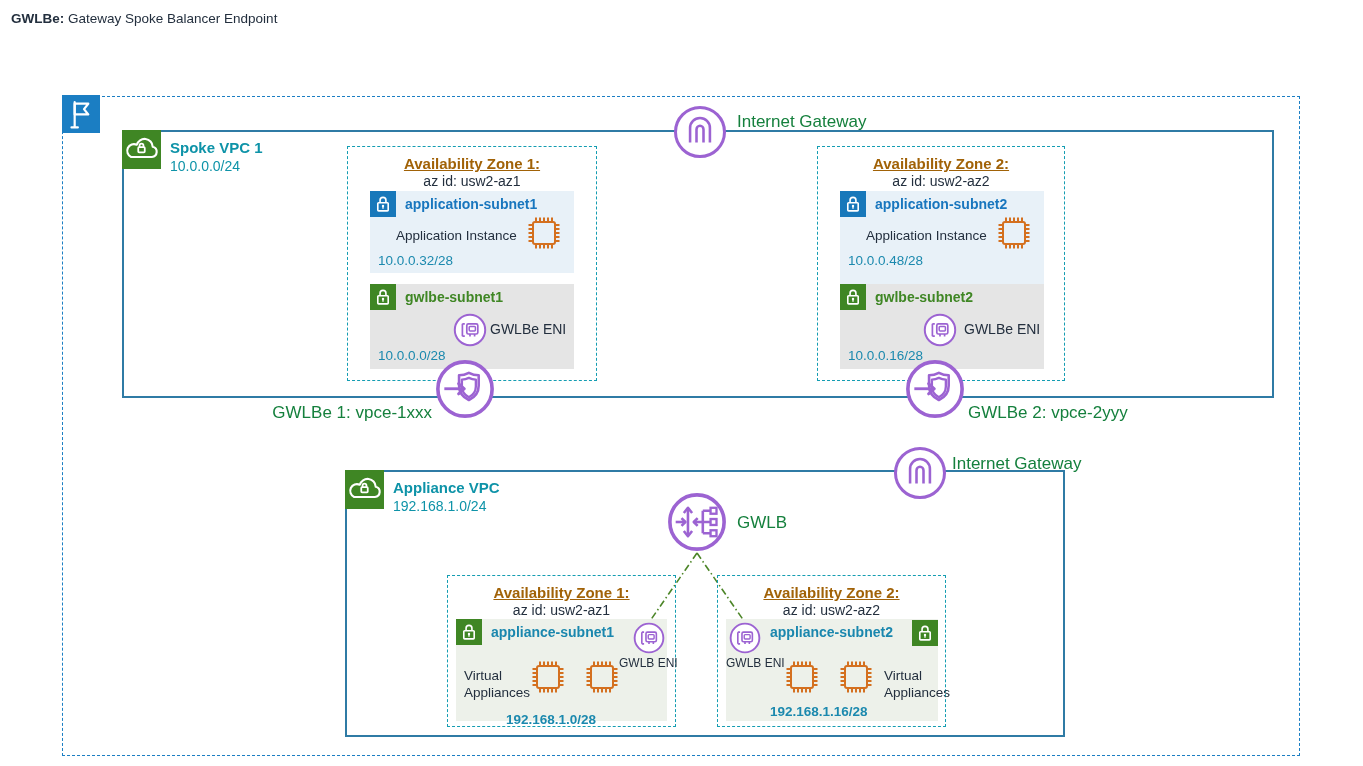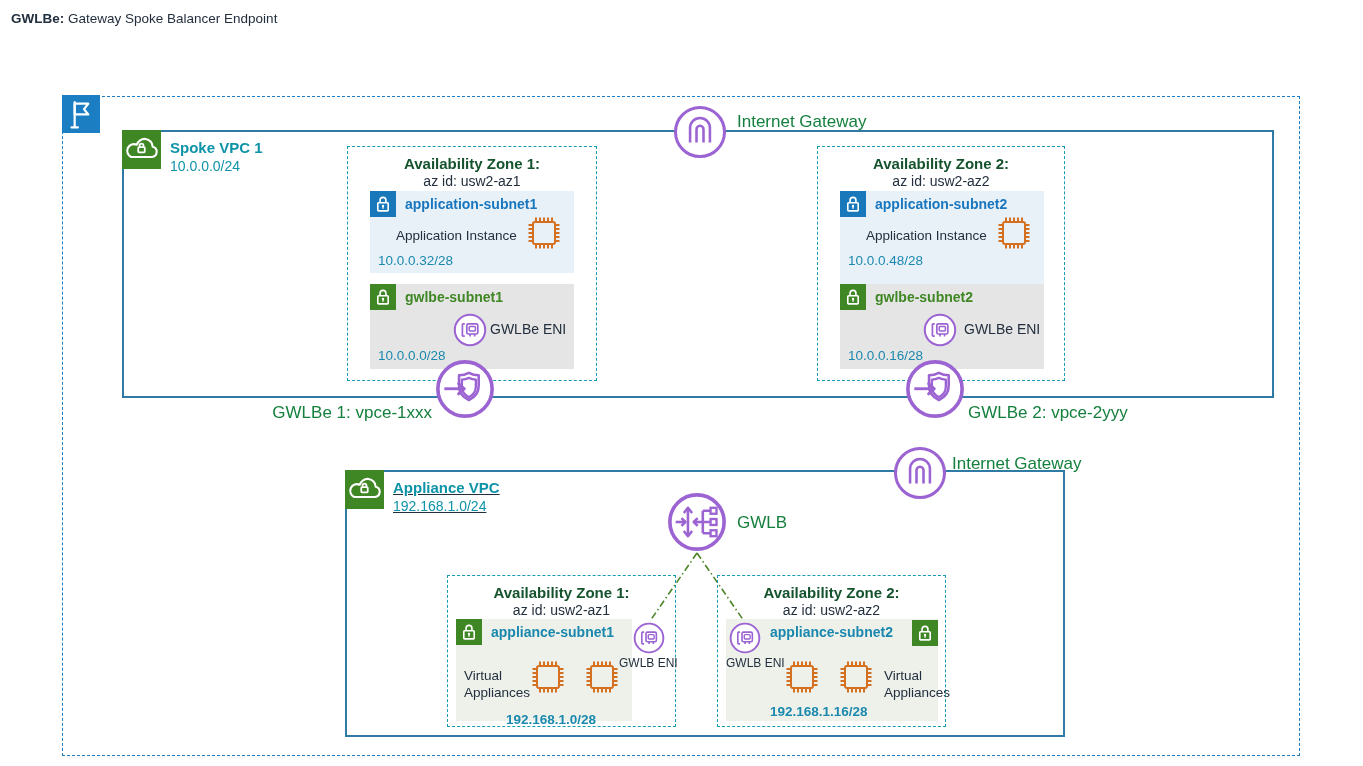--- a/index.html
+++ b/index.html
@@ -15,21 +15,21 @@
   .region-title{left:112px;top:101px;font-size:17px;font-weight:bold;color:#0E93A8;}
   
   .vpc-box{border:2px solid #2F7BA5;background:transparent;}
   .spoke-vpc{left:122px;top:130px;width:1148px;height:264px;}
   .appliance-vpc{left:345px;top:470px;width:716px;height:263px;}
   .vpc-badge{width:39px;height:39px;background:#3F8624;z-index:4;}
   .vpc-title{font-size:15px;font-weight:bold;color:#0E93A8;line-height:1.25;}
   .vpc-cidr{font-size:14px;color:#0E93A8;}
   
   .az-box{border:1.5px dashed #149DB2;}
-  .az-title{text-align:center;font-size:15px;font-weight:bold;color:#14532d;margin-top:8px;}
+  .az-title{text-align:center;font-size:15px;font-weight:bold;color:#a16207;margin-top:8px;text-decoration:underline;}
   .az-id{text-align:center;font-size:14px;color:#232F3E;margin-top:1px;}
   
   .subnet{position:absolute;}
   .subnet-badge{position:absolute;left:0;top:0;width:26px;height:26px;z-index:3;}
   .badge-blue{background:#1878BA;}
   .badge-green{background:#3F8624;}
   .subnet-title{position:absolute;left:35px;top:5px;font-size:14px;font-weight:bold;}
   .t-blue{color:#1876BE;} .t-green{color:#3F8624;} .t-teal{color:#1A87AE;}
   .fill-blue{background:#E8F1F8;} .fill-green{background:#e5e5e5;} .fill-grey{background:#EDF1EA;}
   .cidr{position:absolute;font-size:13.5px;color:#1B89AE;}
@@ -214,21 +214,21 @@
       </svg>
   </div>
   <div class="abs io-label" style="left:968px;top:403px;">GWLBe 2: vpce-2yyy</div>
 
   <div class="abs vpc-box appliance-vpc"></div>
   <div class="abs vpc-badge" style="left:345px;top:470px;">
     <svg width="39" height="39">
         <use href="#sym-vpc"></use>
       </svg>
   </div>
-  <div class="abs" style="left:393px;top:479px;text-decoration:underline;">
+  <div class="abs" style="left:393px;top:479px;">
     <div class="vpc-title">Appliance VPC</div>
     <div class="vpc-cidr">192.168.1.0/24</div>
   </div>
 
   <div class="abs icon" style="left:892px;top:445px;">
     <svg width="56" height="56">
         <use href="#sym-igw"></use>
       </svg>
   </div>
   <div class="abs io-label" style="left:952px;top:454px;">Internet Gateway</div>
@@ -241,21 +241,21 @@
   <div class="abs io-label" style="left:737px;top:513px;">GWLB</div>
 
   <svg class="abs" style="left:600px;top:545px;" width="200" height="90">
     <path d="M97 8 L50 76" stroke="#4C8527" stroke-width="1.6" fill="none" stroke-dasharray="7 3 1.5 3"></path>
     <path d="M97 8 L144 76" stroke="#4C8527" stroke-width="1.6" fill="none" stroke-dasharray="7 3 1.5 3"></path>
   </svg>
 
   <div class="abs az-box" style="left:447px;top:575px;width:227px;height:150px;">
     <div class="az-title">Availability Zone 1:</div>
     <div class="az-id">az id: usw2-az1</div>
-    <div class="subnet fill-grey" style="left:8px;top:43px;width:176px;height:102px;">
+    <div class="subnet fill-grey" style="left:8px;top:43px;width:211px;height:102px;">
       <div class="subnet-badge badge-green">
           <svg width="26" height="26">
             <use href="#sym-lock"></use>
           </svg>
         </div>
       <div class="subnet-title t-teal">appliance-subnet1</div>
       <div class="abs icon" style="left:176px;top:2px;">
           <svg width="34" height="34">
             <use href="#sym-eni"></use>
           </svg>

